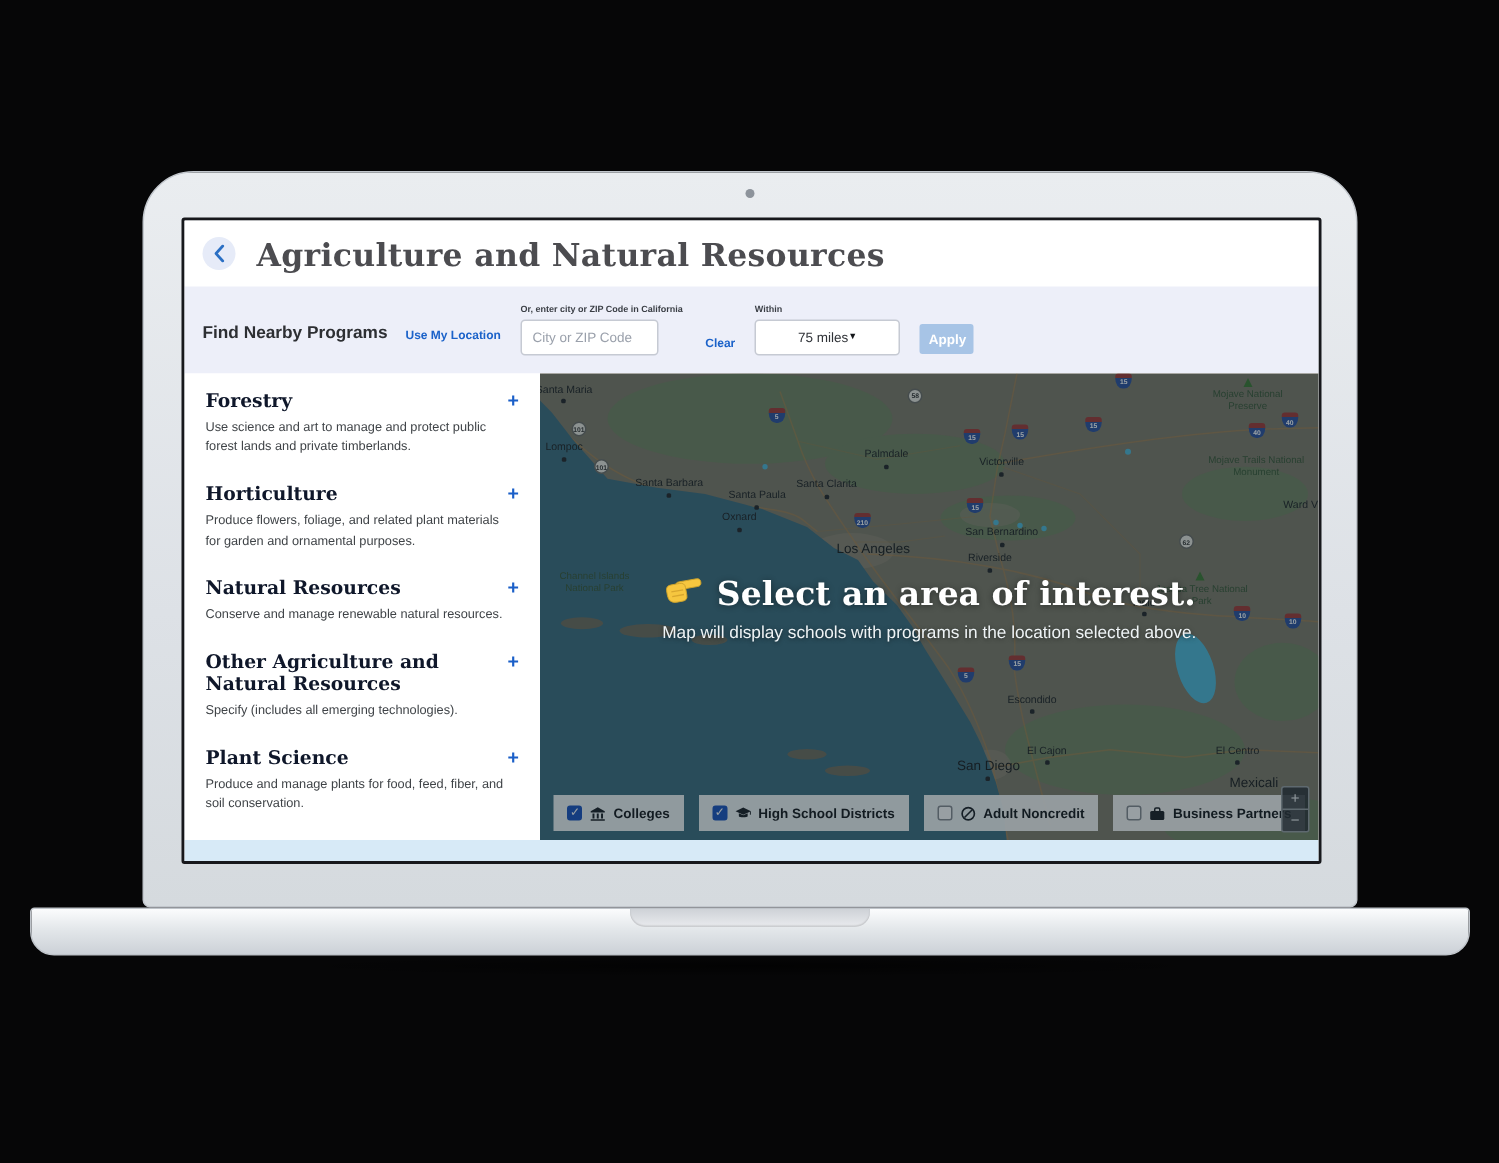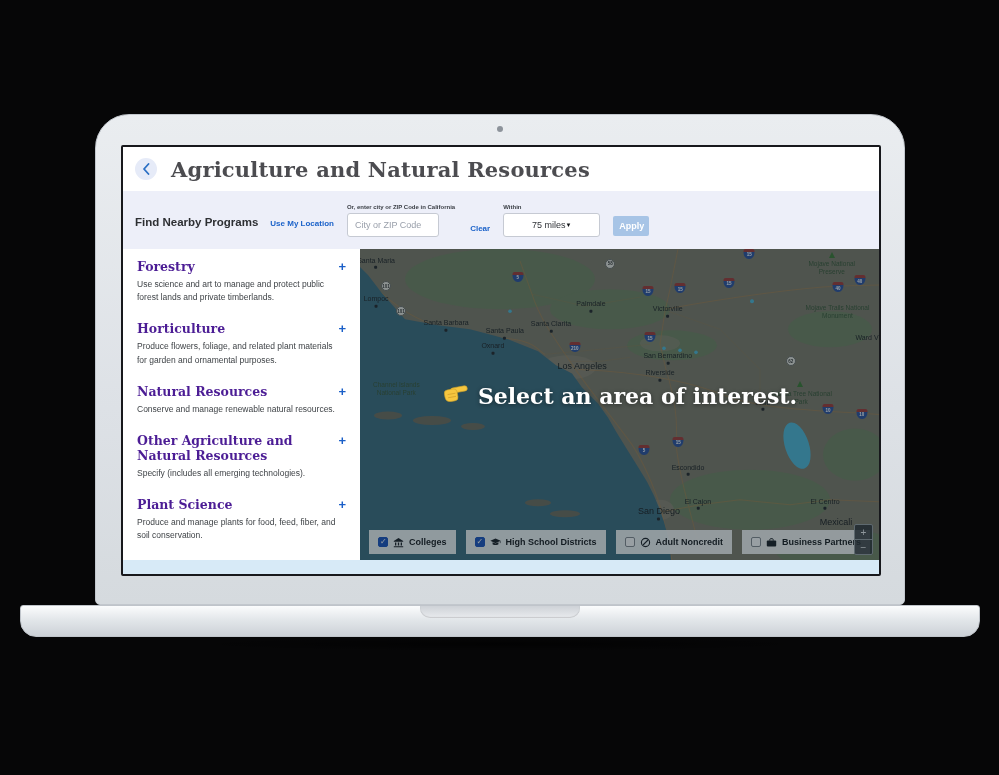--- a/index.html
+++ b/index.html
@@ -36,21 +36,21 @@
   .fb-input::placeholder{color:#9aa0ab}
   .fb-clear{margin-left:15px;transform:translateY(8px)}
   .fb-select{width:97px;height:24px;box-sizing:border-box;border:1px solid #c6cad3;border-radius:3px;background:#fff;display:flex;align-items:center;justify-content:center;padding:0 8px;font-size:9px;color:#2f3237;cursor:pointer}
   .caret{font-size:6px;color:#131519}
   .apply-btn{margin-left:13px;transform:translateY(6px);width:36px;height:20px;border:none;border-radius:2px;background:#a7c4e6;color:#fff;font-weight:bold;font-size:9px;font-family:"Liberation Sans",sans-serif}
 
   .main{flex:1;display:flex;min-height:0}
   .sidebar{flex:0 0 237px;width:237px;box-sizing:border-box;background:#fff;padding:10px 14px 0 14px;overflow:hidden}
   .sb-item{margin-bottom:17px}
   .sb-item-head{display:flex;justify-content:space-between;align-items:flex-start}
-  .sb-title{font-family:"DejaVu Serif",serif;font-weight:bold;font-size:12.5px;color:#4c1d95;line-height:1.2;max-width:200px;text-decoration:none;display:block;cursor:pointer}
+  .sb-title{font-family:"DejaVu Serif",serif;font-weight:bold;font-size:12.5px;color:#0f172a;line-height:1.2;max-width:200px;text-decoration:none;display:block;cursor:pointer}
   .sb-plus{color:#1a5fc8;font-weight:bold;font-size:13px;line-height:1;padding-top:1px;cursor:pointer}
   .sb-desc{margin:4px 0 0;font-size:8.5px;line-height:1.55;color:#3f4347;max-width:200px}
 
   
   .map{flex:1;position:relative;overflow:hidden;background:#807c6b}
   .terrain{position:absolute;inset:0;width:100%;height:100%}
   .map-labels,.map-shields,.map-trees{position:absolute;inset:0}
   .map-label{position:absolute;transform:translate(-50%,-50%);display:flex;flex-direction:column;align-items:center;
     font-size:7px;color:#232627;white-space:nowrap;line-height:1.2}
   .map-label.city-lg{font-size:9px;color:#1d1f20}
@@ -449,20 +449,21 @@
             <div class="cta-row">
               <span class="cta-hand" aria-label="👉">
                 <svg viewBox="0 0 27 19">
                   <rect x="9" y="3.5" width="17" height="5.2" rx="2.6" fill="#f6c63f" stroke="#cda22c" stroke-width="0.6"></rect>
                   <path d="M2.5 8 q0-3.4 3.4-3.4 h6 q3.4 0 3.4 3.4 v5.2 q0 3.4-3.4 3.4 H8 q-5.5 0-5.5-5.5 z" fill="#f6c63f" stroke="#cda22c" stroke-width="0.6"></path>
                   <path d="M5.5 9.2 h8 M5.5 12.4 h8" stroke="#d9a72e" stroke-width="0.9" fill="none"></path>
                 </svg>
               </span>
               <span class="cta-title">Select an area of interest.</span>
             </div>
+            <div class="cta-sub">Map will display schools with programs in the location selected above.</div>
           </div>
         </div>
       </div>
 
       <div class="bottom-strip"></div>
     </div>
   </div>
 </div>
 
 <div class="laptop-base">

